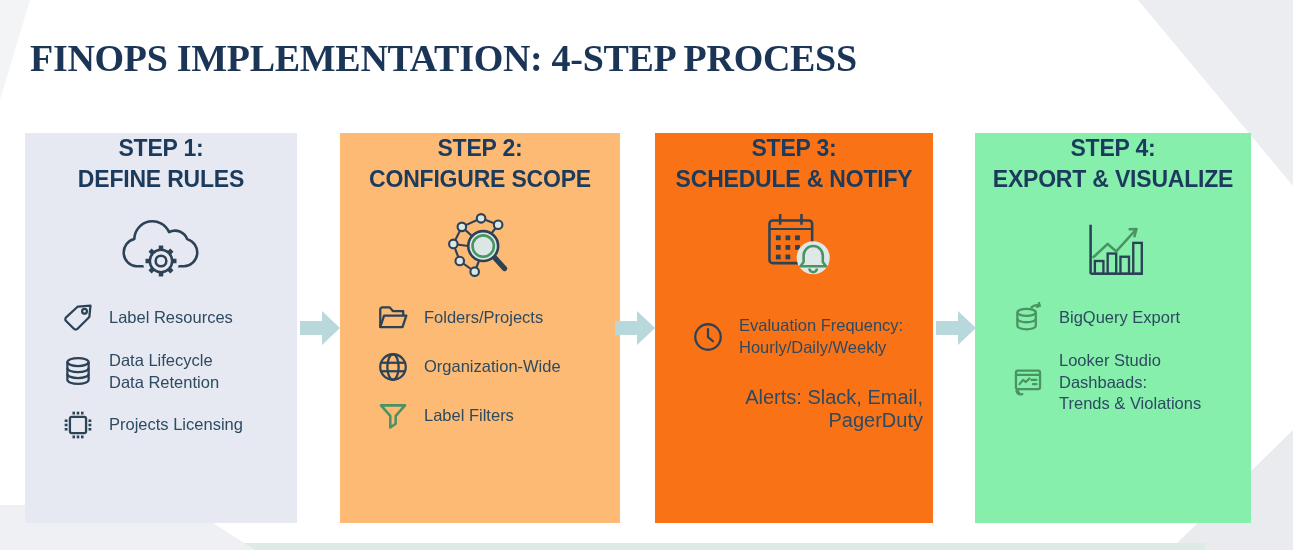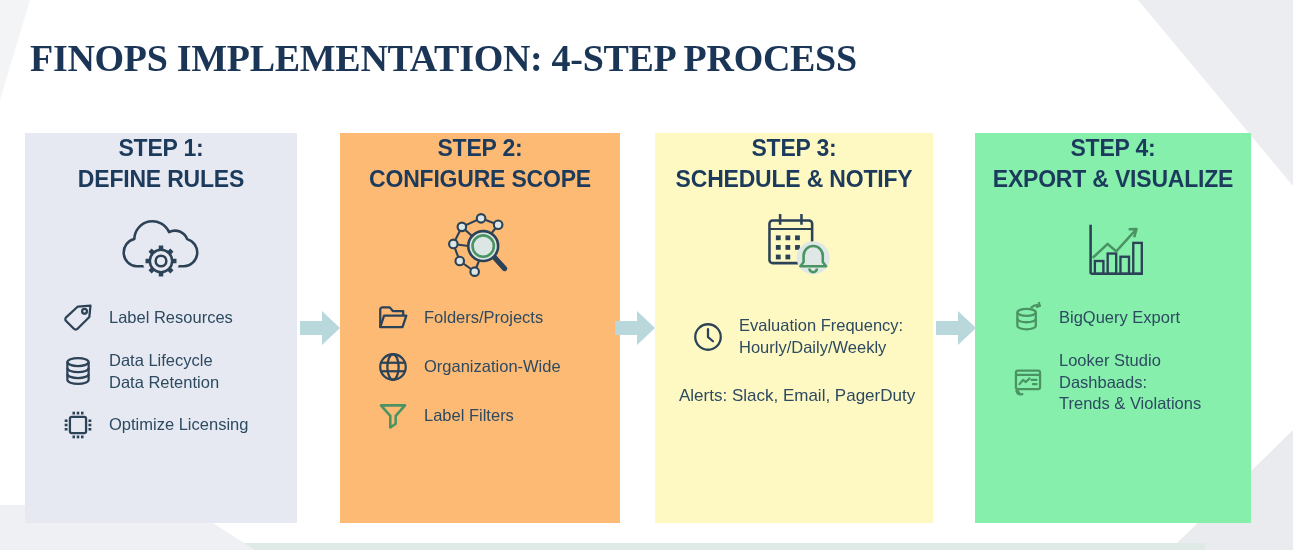--- a/index.html
+++ b/index.html
@@ -12,38 +12,38 @@
   .page-title{
     position:absolute;left:30px;top:36px;z-index:2;
     font-size:38px;font-weight:bold;color:#1b3556;letter-spacing:-0.3px;font-family:Liberation Serif, serif;
   }
   .card{
     position:absolute;top:133px;height:390px;z-index:2;
     box-sizing:border-box;
   }
   .card1{left:25px;width:272px;background:#e6e9f1;}
   .card2{left:340px;width:280px;background:#fdba74;}
-  .card3{left:655px;width:278px;background:#fef9c3;}
+  .card3{left:655px;width:278px;background:#f97316;}
   .card4{left:975px;width:276px;background:#86efac;}
   .card-heading{
     text-align:center;
     font-size:23px;font-weight:bold;color:#1c3b5c;line-height:1.35;letter-spacing:-0.2px;
   }
   .card-heading span{display:block;}
   .big-icon{
     height:92px;display:flex;align-items:center;justify-content:center;margin-top:4px;
   }
   ul.items{list-style:none;margin:10px 0 0 0;padding:0 10px 0 36px;}
   .item{display:flex;align-items:center;gap:14px;margin-bottom:15px;}
   .item-icon{flex:0 0 34px;width:34px;height:34px;display:flex;align-items:center;justify-content:center;}
   .item-text{font-size:16.5px;color:#2d4a61;line-height:1.3;}
   .item-text span{display:block;}
   .card3 ul.items{margin-top:24px;}
   .alerts-line{
-    margin:28px 10px 0 24px;font-size:17px;color:#2d4a61;
+    margin:28px 10px 0 24px;font-size:20px;color:#2d4a61;text-align:right;
   }
   .flow-arrow{position:absolute;top:309px;z-index:2;}
   .arrow1{left:300px;}
   .arrow2{left:615px;}
   .arrow3{left:936px;}
   svg{display:block;}
 </style>
 </head>
 <body>
 
@@ -120,21 +120,21 @@
             <line x1="9" y1="2.6" x2="9" y2="4.6"></line>
               <line x1="12" y1="2.6" x2="12" y2="4.6"></line>
               <line x1="15" y1="2.6" x2="15" y2="4.6"></line>
             <line x1="9" y1="19.4" x2="9" y2="21.4"></line>
               <line x1="12" y1="19.4" x2="12" y2="21.4"></line>
               <line x1="15" y1="19.4" x2="15" y2="21.4"></line>
           </g>
         </svg>
       </span>
       <span class="item-text">
-        <span>Optimize Licensing</span>
+        <span>Projects Licensing</span>
       </span>
     </li>
   </ul>
 </div>
 
 <div class="card card2">
   <div class="card-heading">
     <span>STEP 2:</span>
     <span>CONFIGURE SCOPE</span>
   </div>

